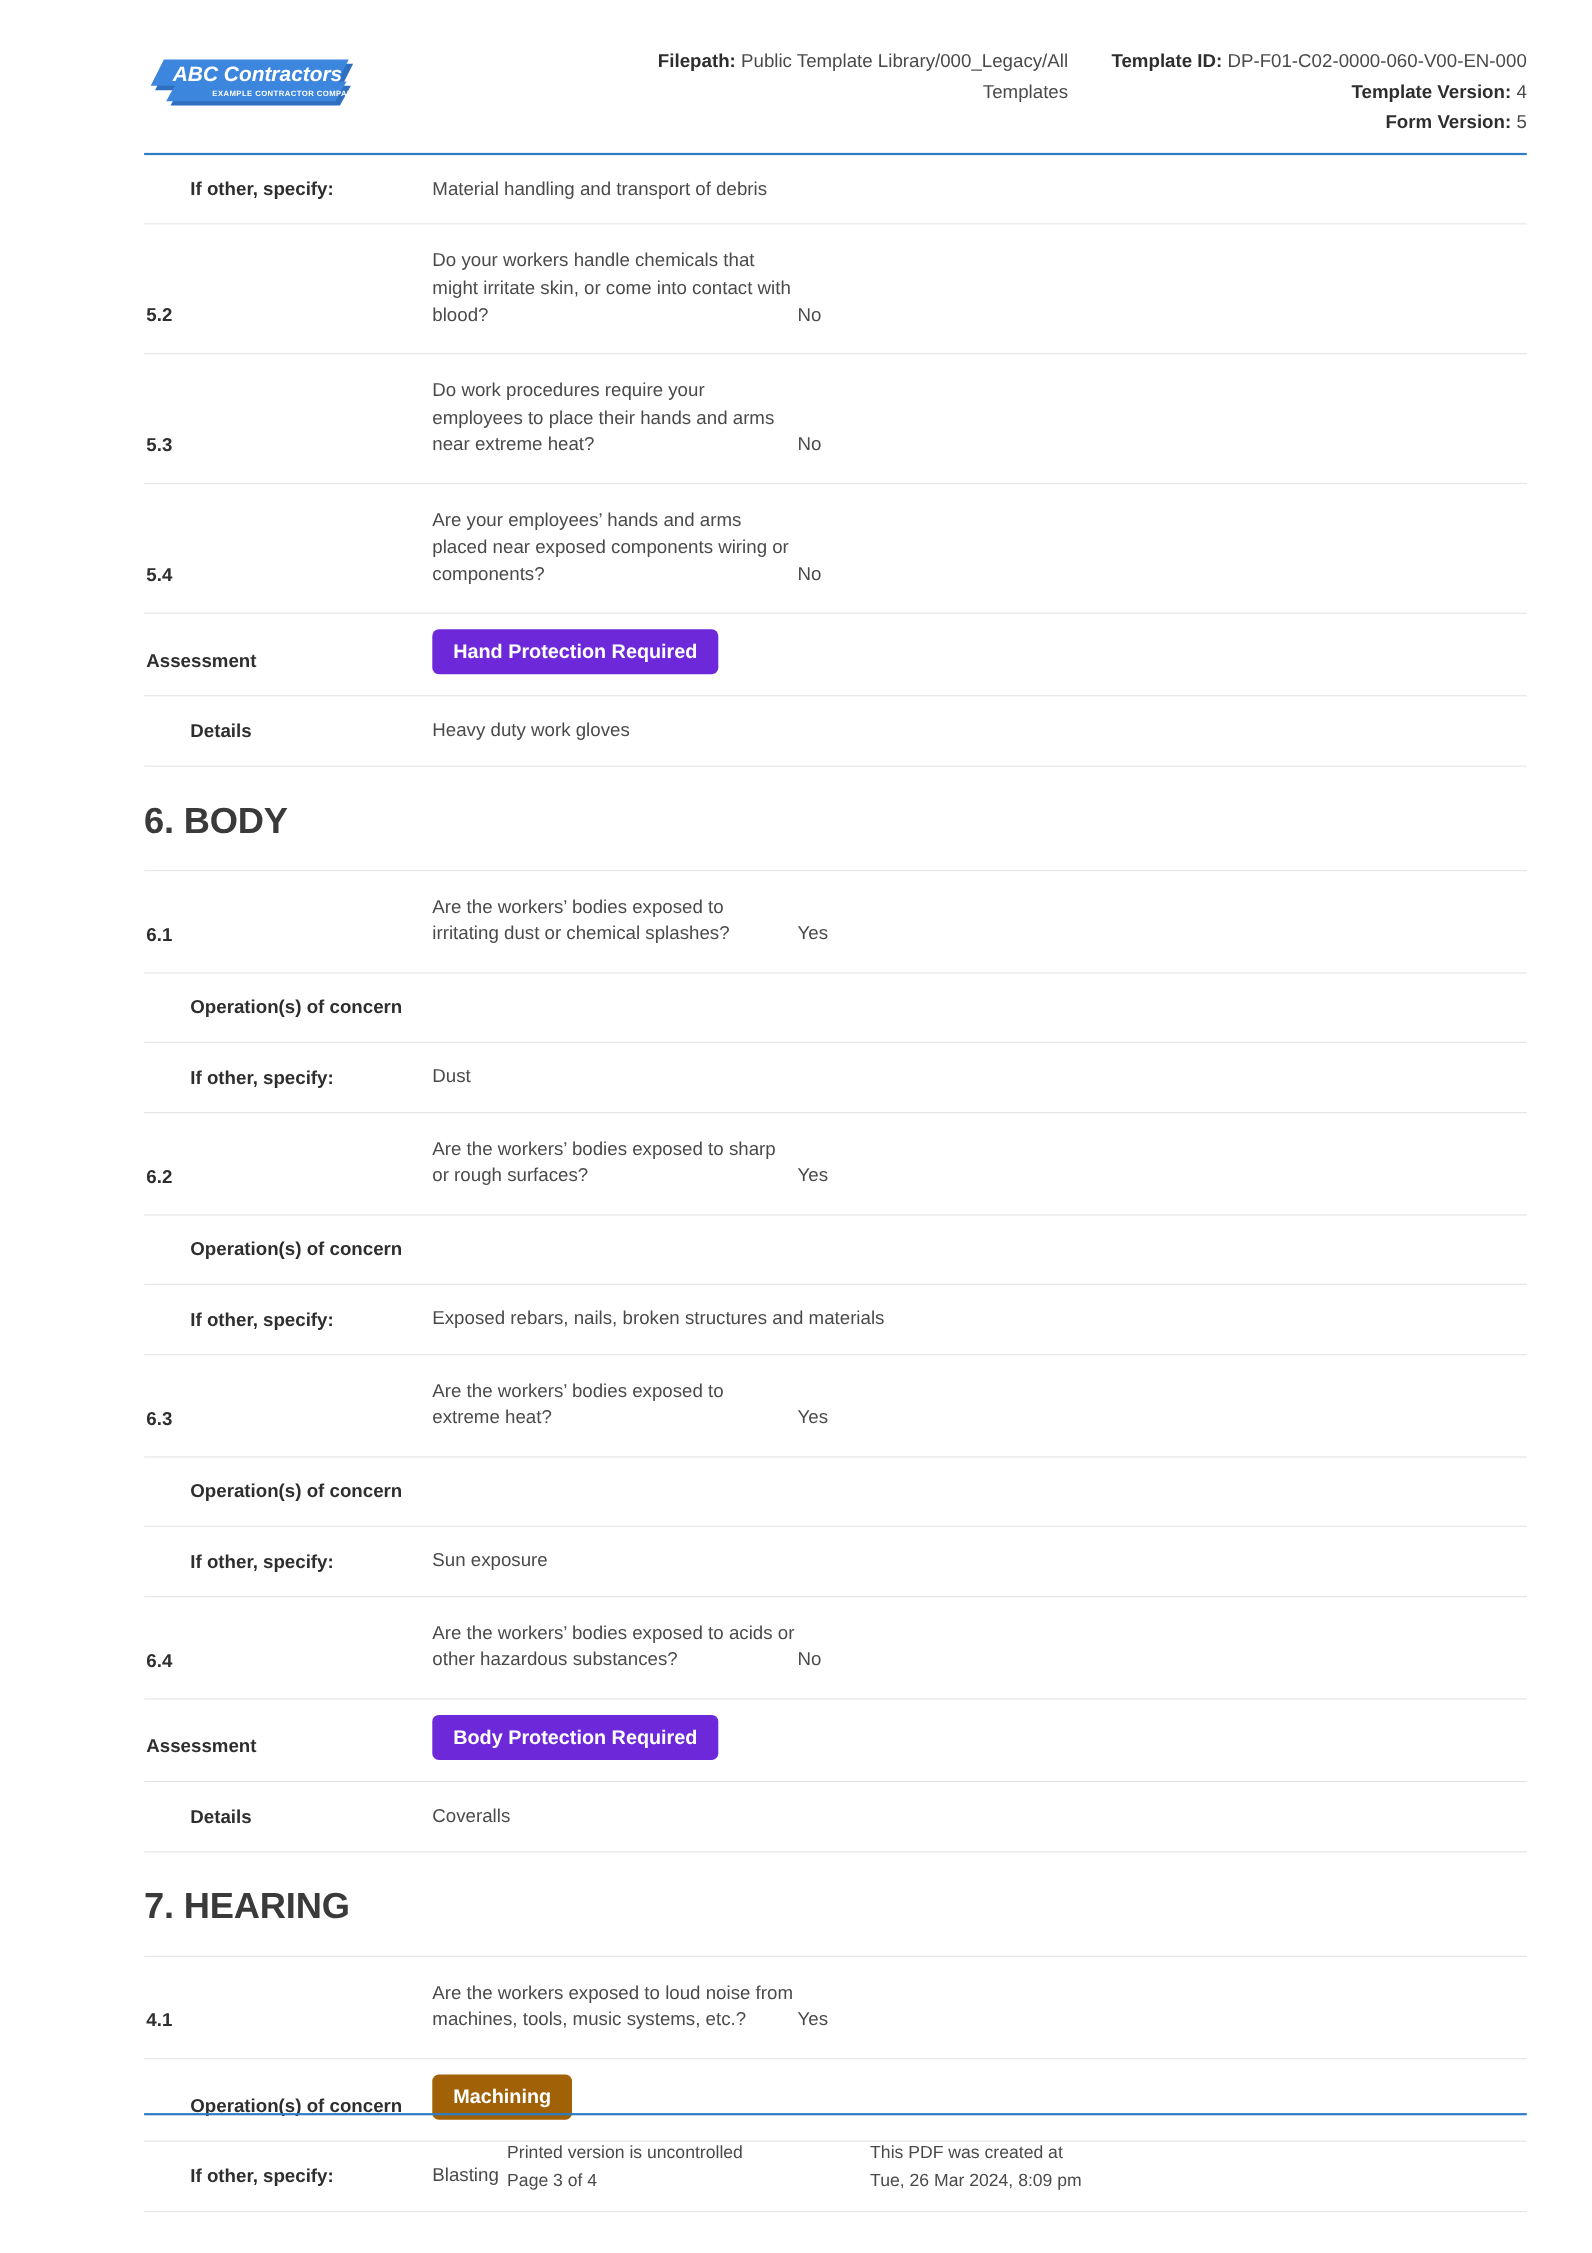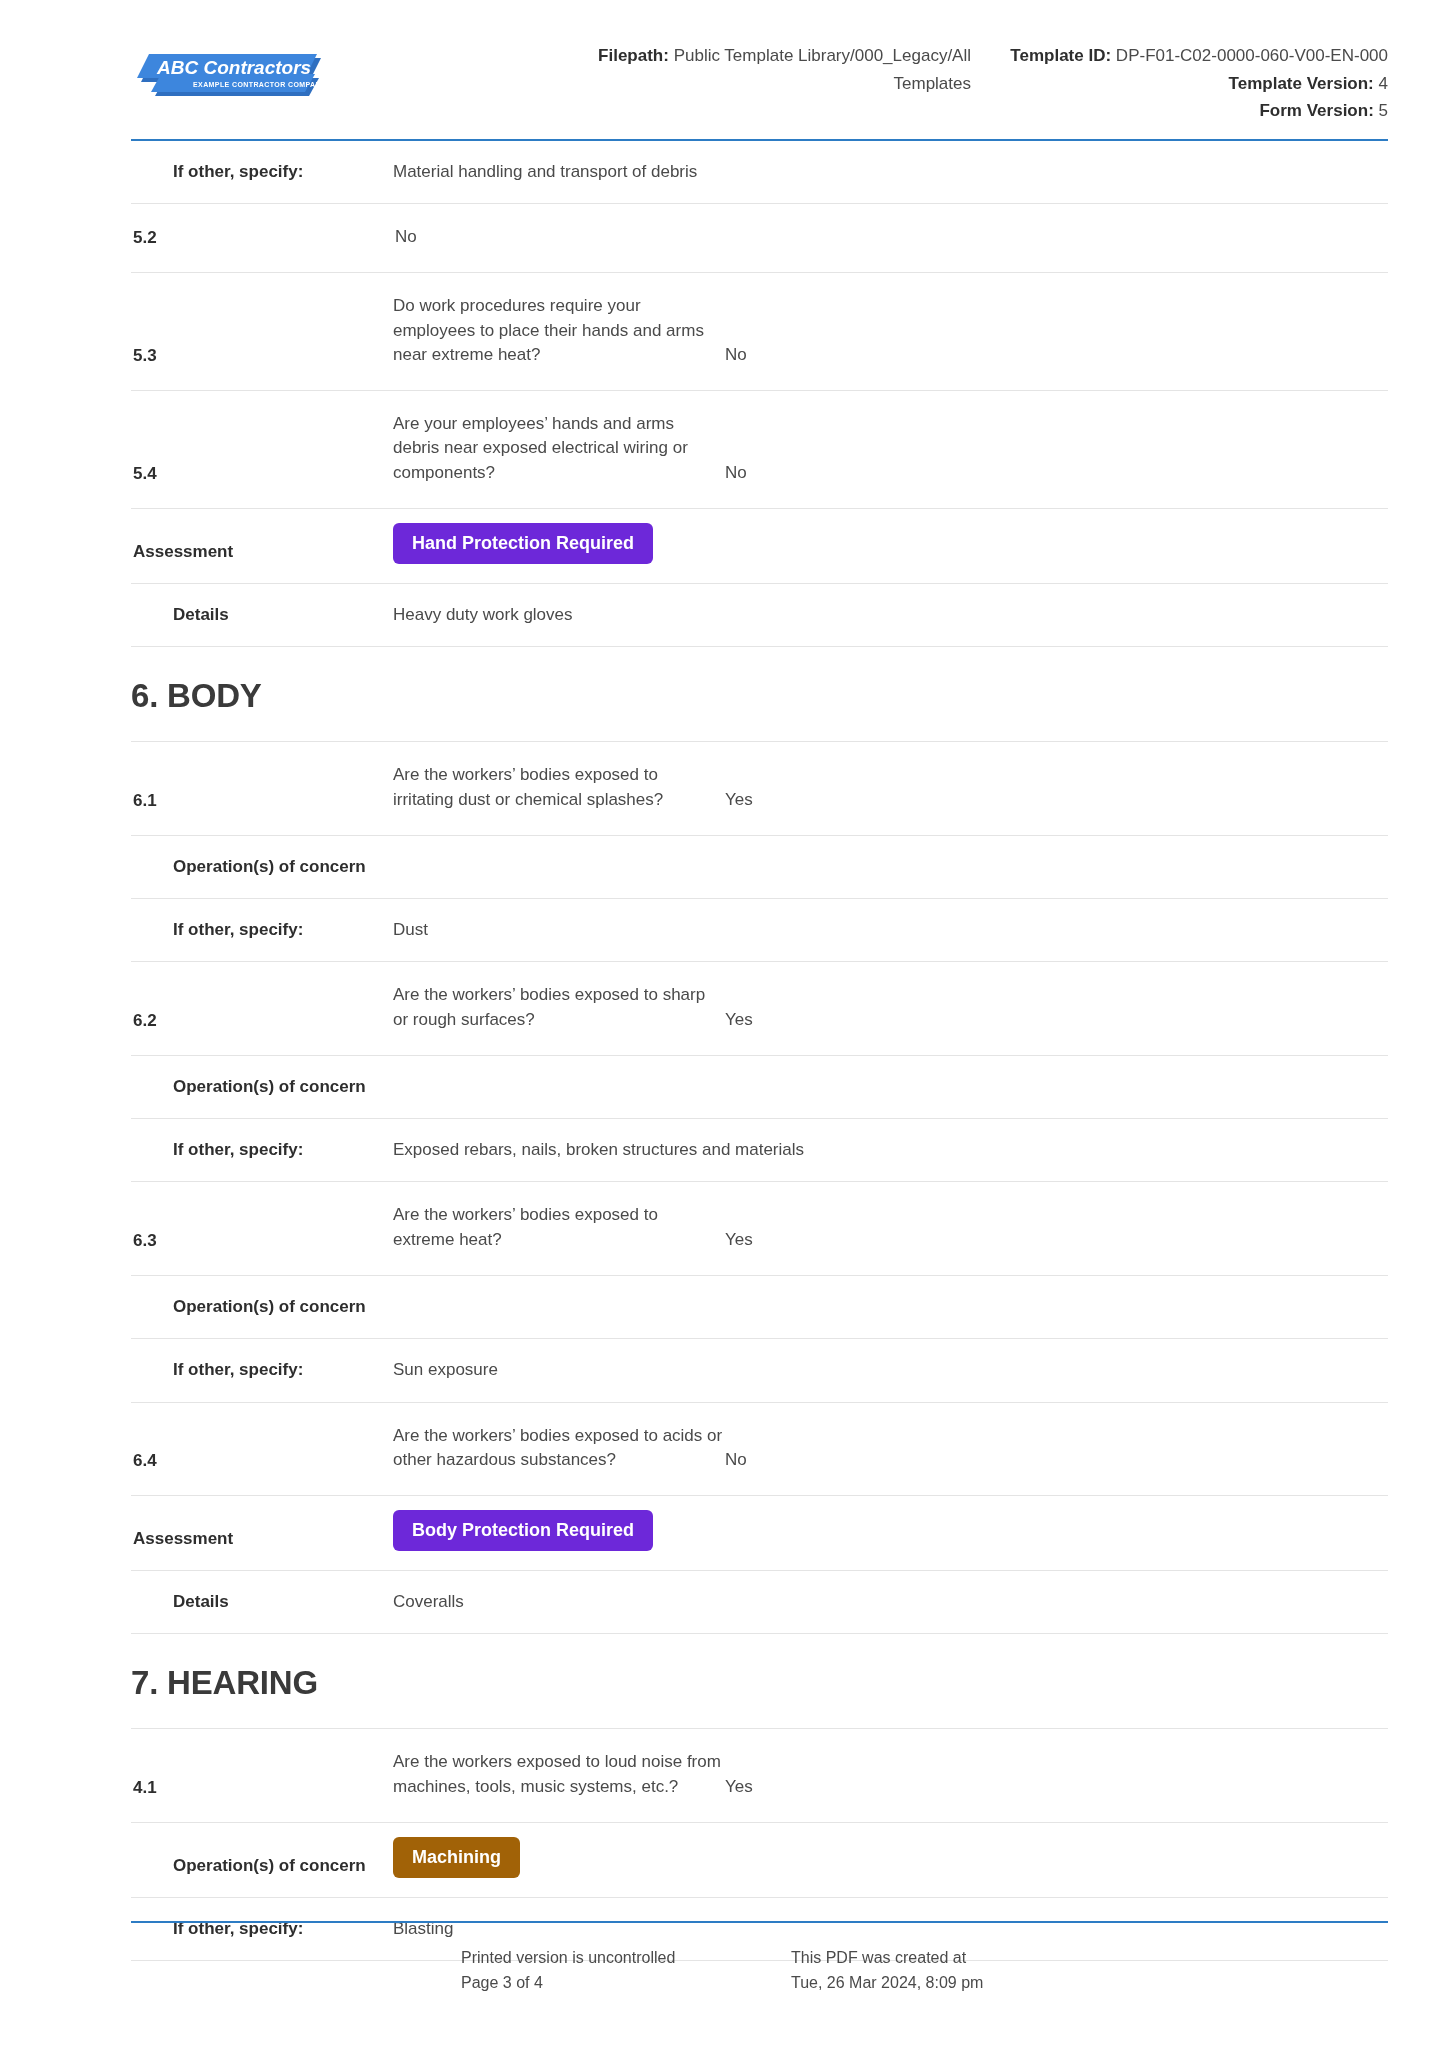--- a/index.html
+++ b/index.html
@@ -171,32 +171,33 @@
   <div class="rows">
 
     <div class="row">
       <div class="c-num indent">If other, specify:</div>
       <div class="c-q">Material handling and transport of debris</div>
       <div class="c-a"></div>
     </div>
 
     <div class="row tall">
       <div class="c-num">5.2</div>
+      <div class="c-q">Do your workers handle chemicals that might irritate skin, or come into contact with blood?</div>
       <div class="c-a">No</div>
     </div>
 
     <div class="row tall">
       <div class="c-num">5.3</div>
       <div class="c-q">Do work procedures require your employees to place their hands and arms near extreme heat?</div>
       <div class="c-a">No</div>
     </div>
 
     <div class="row tall">
       <div class="c-num">5.4</div>
-      <div class="c-q">Are your employees’ hands and arms debris near exposed electrical wiring or components?</div>
+      <div class="c-q">Are your employees’ hands and arms placed near exposed components wiring or components?</div>
       <div class="c-a">No</div>
     </div>
 
     <div class="row">
       <div class="c-num">Assessment</div>
       <div class="c-q badge-cell">
         <span class="badge badge-danger">Hand Protection Required</span>
       </div>
       <div class="c-a"></div>
     </div>

